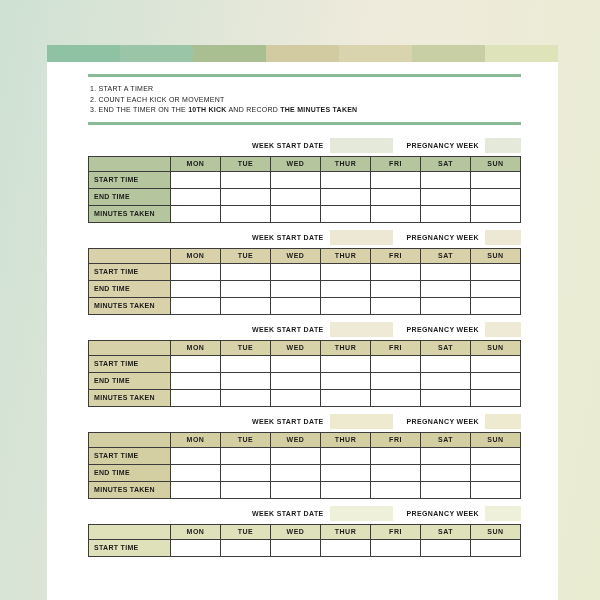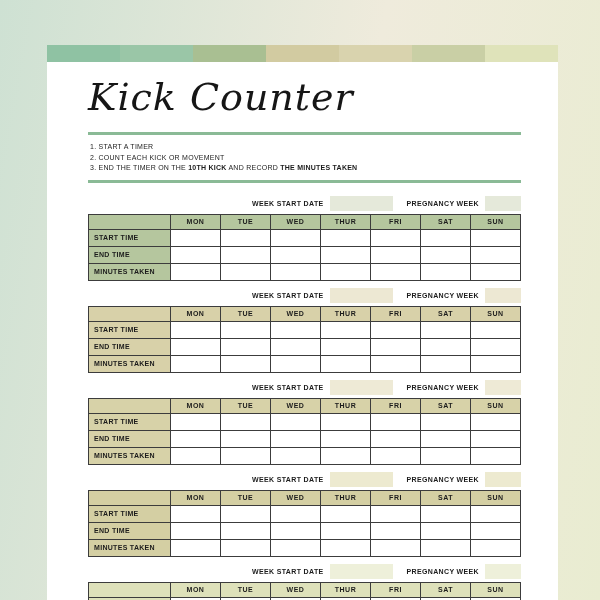--- a/index.html
+++ b/index.html
@@ -73,21 +73,20 @@
   <div class="banner" id="banner">
       <div style="background: rgb(143, 194, 163);"></div>
       <div style="background: rgb(154, 198, 167);"></div>
       <div style="background: rgb(169, 191, 146);"></div>
       <div style="background: rgb(210, 203, 161);"></div>
       <div style="background: rgb(217, 211, 174);"></div>
       <div style="background: rgb(201, 207, 165);"></div>
       <div style="background: rgb(223, 227, 186);"></div>
     </div>
   <div class="content">
-    <div class="title">Kick Counter</div>
     <div class="divider top"></div>
     <div class="instructions">
       <div>1. START A TIMER</div>
       <div>2. COUNT EACH KICK OR MOVEMENT</div>
       <div><span>3. END THE TIMER ON THE </span><b>10TH KICK</b><span> AND RECORD </span><b>THE MINUTES TAKEN</b></div>
     </div>
     <div class="divider"></div>
     <div class="blocks" id="blocks">
   <div class="block">
     <div class="meta-row">

